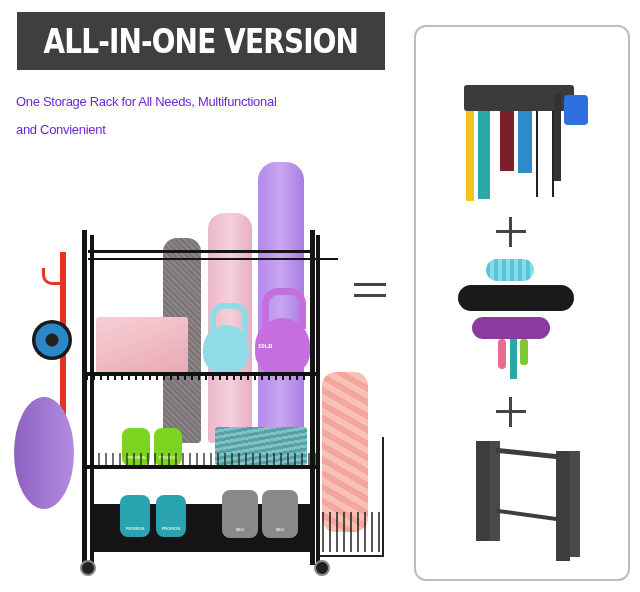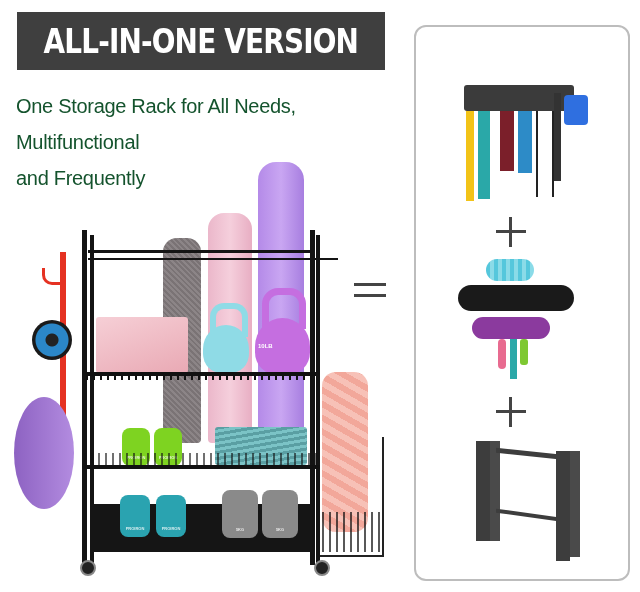--- a/index.html
+++ b/index.html
@@ -2,21 +2,21 @@
 <html><head>
 <meta charset="utf-8">
 <style>
   html, body { margin:0; padding:0; }
   body { width:640px; height:592px; background:#ffffff; position:relative; overflow:hidden; font-family:"Liberation Sans", sans-serif; }
   .abs { position:absolute; }
 
   
   .banner { left:17px; top:12px; width:368px; height:58px; background:#3f3f3f; display:flex; align-items:center; justify-content:center; }
   .banner-text { color:#fff; font-family:"DejaVu Sans", sans-serif; font-weight:bold; font-size:34px; letter-spacing:-1px; transform:scaleX(0.82); white-space:nowrap; }
-  .subtitle { left:16px; top:88px; width:385px; font-size:20px; line-height:36px; color:#14532d; letter-spacing:-0.3px; transform-origin:left top; }
+  .subtitle { left:16px; top:88px; width:385px; font-size:13px; line-height:28px; color:#6d28d9; letter-spacing:-0.3px; transform-origin:left top; }
   .subtitle span { display:block; }
 
   
   .equals { left:354px; top:283px; width:32px; height:20px; }
   .equals div { position:absolute; left:0; width:32px; height:3px; background:#444; }
 
   
   .panel { left:414px; top:25px; width:212px; height:552px; border:2px solid #bdbdbd; border-radius:12px; background:#fff; }
   .panel-title { left:0; top:18px; width:212px; text-align:center; color:#f07e26; font-size:15px; letter-spacing:-0.3px; }
   .plus { position:absolute; width:30px; height:30px; }
@@ -34,21 +34,21 @@
 </style>
 </head>
 <body>
 
 <div class="abs banner">
   <div class="banner-text">ALL-IN-ONE VERSION</div>
 </div>
 
 <div class="abs subtitle">
   <span>One Storage Rack for All Needs, Multifunctional</span>
-  <span>and Frequently</span>
+  <span>and Convienient</span>
 </div>
 
 <div class="abs" style="left:0;top:150px;width:400px;height:442px;">
 
   <div class="abs" style="left:258px;top:12px;width:46px;height:280px;background:linear-gradient(90deg,#b48ae8,#c9a6f2 50%,#a77ee0);border-radius:18px 18px 4px 4px;"></div>
 
   <div class="abs" style="left:208px;top:63px;width:44px;height:230px;background:linear-gradient(90deg,#ebb7ca,#f5cfdc 50%,#e8aec3);border-radius:16px 16px 4px 4px;"></div>
 
   <div class="abs" style="left:163px;top:88px;width:38px;height:205px;background:repeating-linear-gradient(45deg,#7a7375 0 2px,#8c8587 2px 4px);border-radius:14px 14px 4px 4px;"></div>
 

